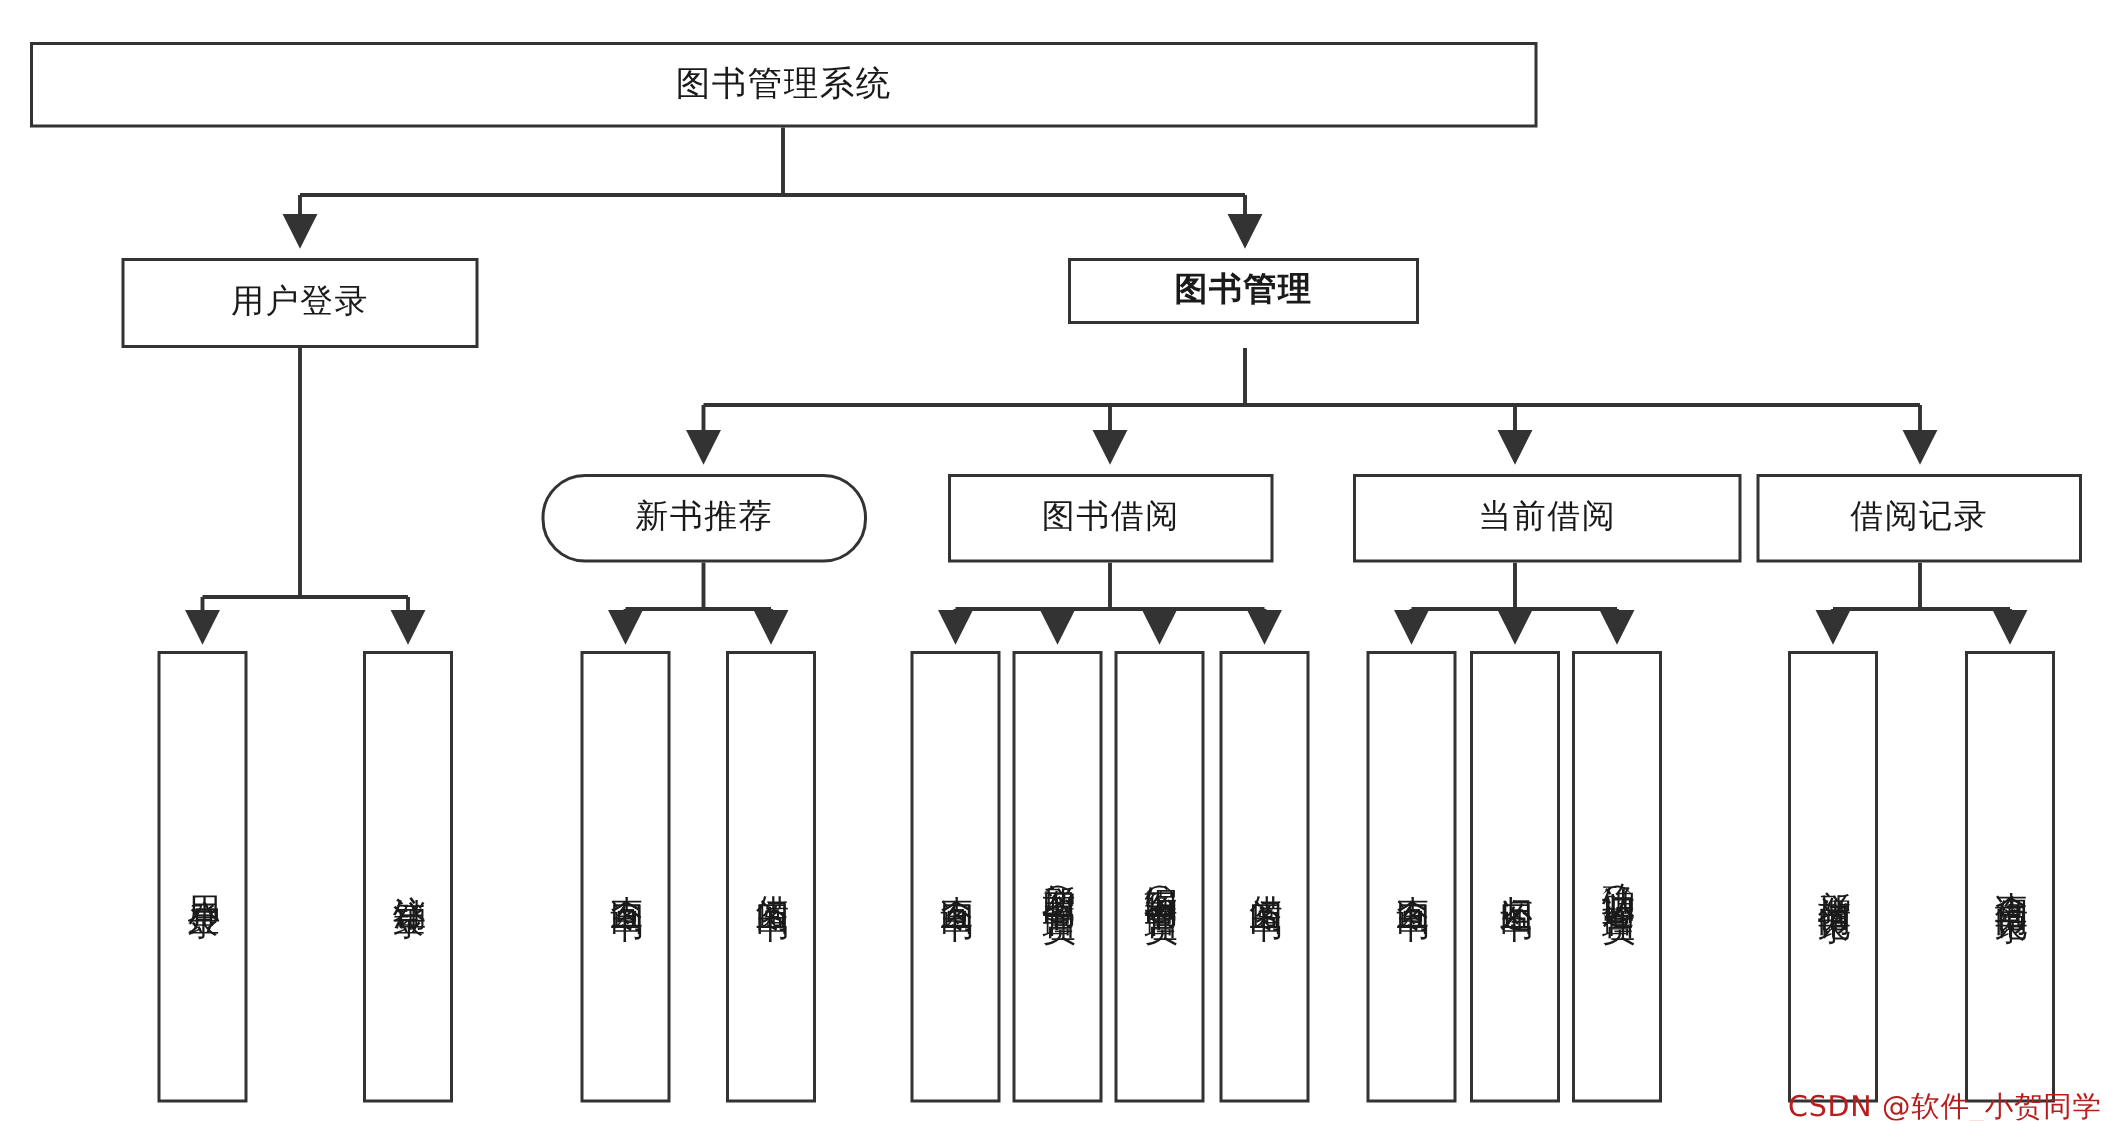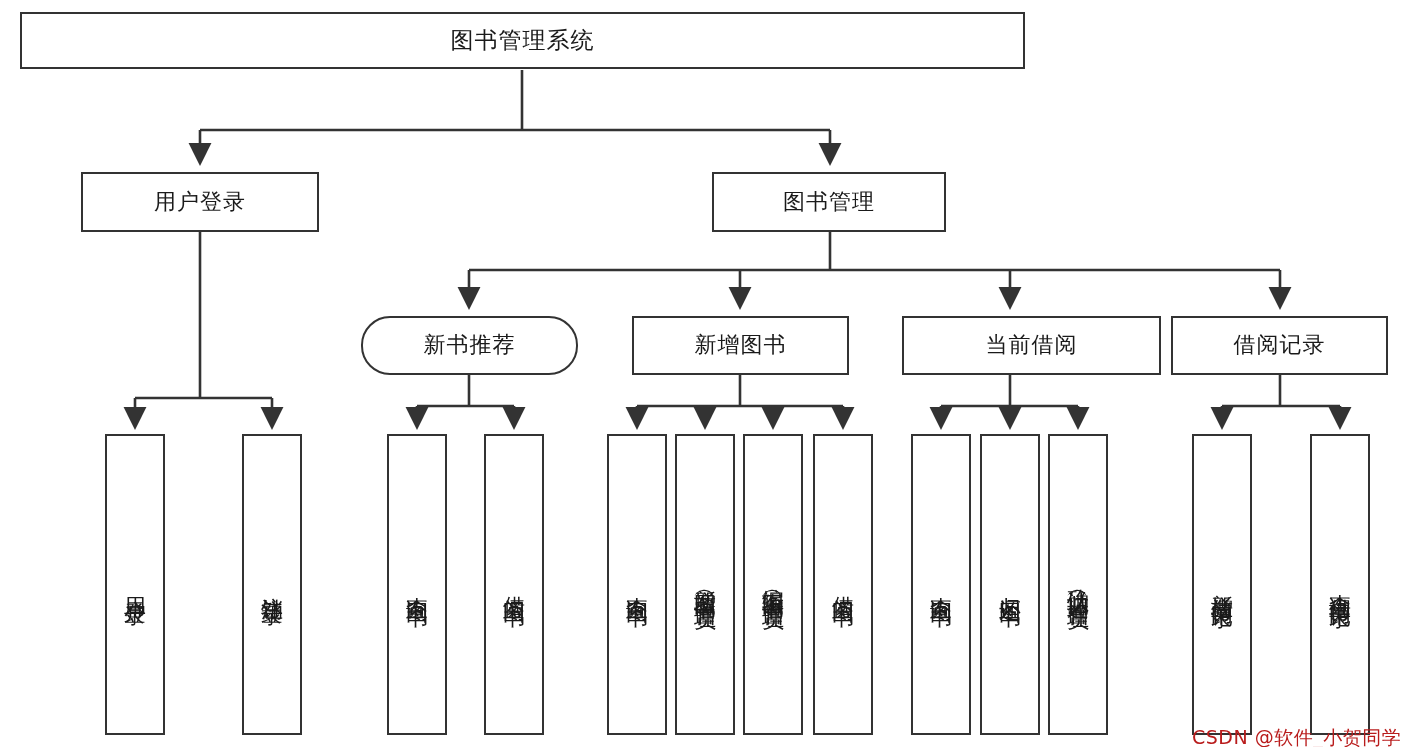--- a/index.html
+++ b/index.html
@@ -101,38 +101,38 @@
       <path d="M 1010 406 L 1010 426" marker-end="url(#arrow)"></path>
       <path d="M 1078 406 L 1078 426" marker-end="url(#arrow)"></path>
 
       <path d="M 1280 375 L 1280 406"></path>
       <path d="M 1222 406 L 1340 406"></path>
       <path d="M 1222 406 L 1222 426" marker-end="url(#arrow)"></path>
       <path d="M 1340 406 L 1340 426" marker-end="url(#arrow)"></path>
     </g>
   </svg>
 
-  <div class="node horiz root" style="left:20px;top:12px;width:1005px;height:57px;">
+  <div class="node horiz root" style="left:20px;top:28px;width:1005px;height:57px;">
     <span>图书管理系统</span>
   </div>
 
   <div class="node horiz" style="left:81px;top:172px;width:238px;height:60px;">
     <span>用户登录</span>
   </div>
 
-  <div class="node horiz" style="left:712px;top:172px;width:234px;height:60px;">
+  <div class="node horiz" style="left:712px;top:172px;width:234px;height:44px;font-weight:bold;">
     <span>图书管理</span>
   </div>
 
   <div class="node horiz" style="left:361px;top:316px;width:217px;height:59px;border-radius:29px;">
     <span>新书推荐</span>
   </div>
 
   <div class="node horiz" style="left:632px;top:316px;width:217px;height:59px;">
-    <span>新增图书</span>
+    <span>图书借阅</span>
   </div>
 
   <div class="node horiz" style="left:902px;top:316px;width:259px;height:59px;">
     <span>当前借阅</span>
   </div>
 
   <div class="node horiz" style="left:1171px;top:316px;width:217px;height:59px;">
     <span>借阅记录</span>
   </div>
 

